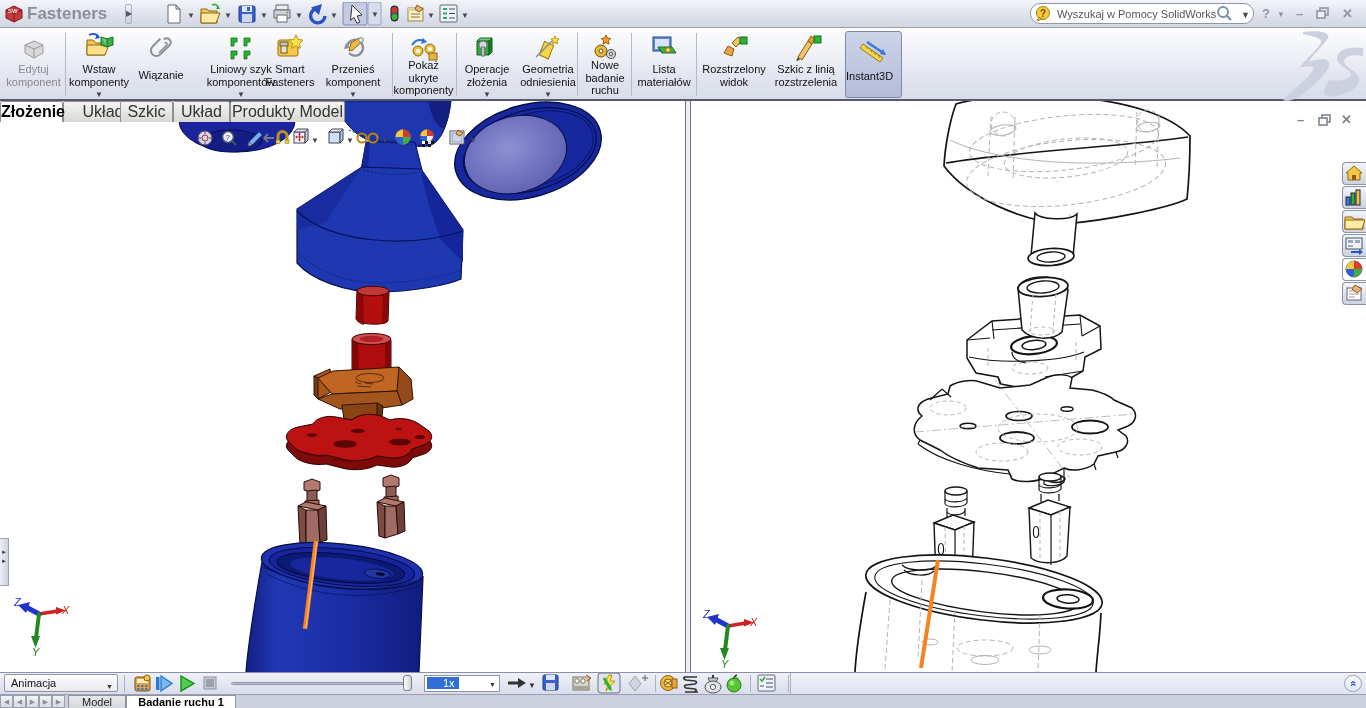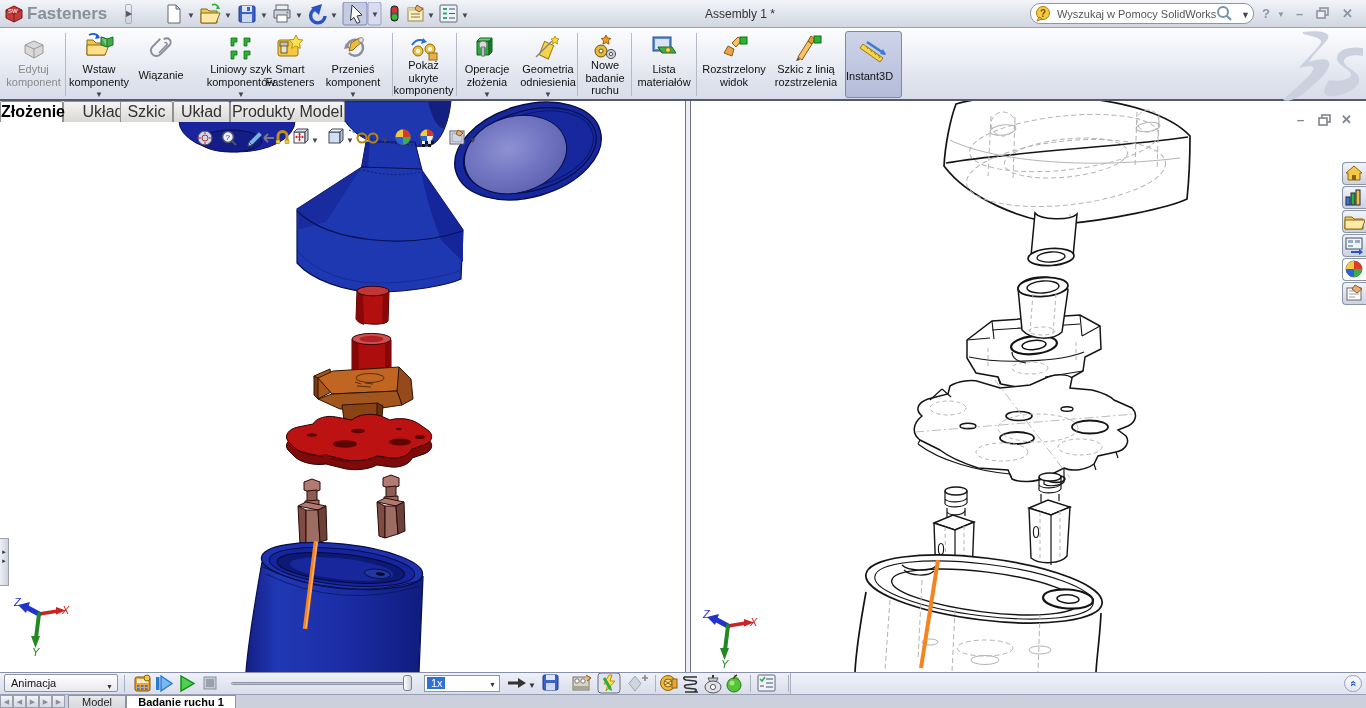--- a/index.html
+++ b/index.html
@@ -38,21 +38,21 @@
 
 .tptab{position:absolute;left:1342px;width:24px;height:23px;background:linear-gradient(#f2f4f8,#ccd2df);border:1px solid #8b93a8;border-right:none;border-radius:4px 0 0 4px}
 
 #motion{left:0;top:672px;width:1366px;height:23px;background:linear-gradient(#eff1f8,#d9ddeb);border-top:1px solid #8a90a8;border-bottom:1px solid #9aa0b4}
 #animcombo{left:4px;top:2px;width:114px;height:18px;background:linear-gradient(#ffffff,#e8e8ee);border:1px solid #8f96a3;border-radius:2px;font-size:11px;color:#111;line-height:16px;padding-left:6px}
 #animcombo:after{content:"▼";position:absolute;right:4px;top:4px;font-size:7px;color:#333}
 .msep{top:3px;width:1px;height:17px;background:#aab0c0}
 #slider{left:231px;top:10px;width:180px;height:3px;background:linear-gradient(#9aa,#dde);border:1px solid #8f96a3;border-radius:2px}
 #sthumb{left:403px;top:3px;width:9px;height:16px;background:linear-gradient(90deg,#fdfdfd,#cfd3da);border:1px solid #777e8c;border-radius:3px}
 #speedbox{left:424px;top:3px;width:76px;height:17px;background:#fff;border:1px solid #8f96a3}
-#speedtxt{left:427px;top:5px;width:18px;font-size:11px;background:#2f6fd6;color:#fff;padding:0 4px}
+#speedtxt{left:427px;top:5px;width:18px;font-size:11px;background:#2f6fd6;color:#fff;padding:0 16px}
 #speedbox .da{position:absolute;right:3px;top:5px;font-size:7px;color:#333}
 #chev{left:1344px;top:3px;width:18px;height:17px;border:1px solid #9aa0b4;border-radius:9px;background:linear-gradient(#f8f9fc,#e3e6f0);color:#2255bb;font-size:11px;line-height:15px;text-align:center;font-weight:bold}
 
 #btabs{left:0;top:695px;width:1366px;height:13px;background:#ccd0dc}
 .nav{position:absolute;top:0px;width:13px;height:13px;background:linear-gradient(#f4f5f8,#d4d8e2);border:1px solid #9aa0ae;color:#8a8f9a;font-size:7px;text-align:center;line-height:11px}
 .btab{position:absolute;top:0;height:17px;font-size:11px;line-height:13px;text-align:center;border:1px solid #8f939e;border-bottom:none}
 #tmodel{left:68px;width:58px;background:linear-gradient(#e8e9ec,#cfd1d8);color:#222}
 #tbad{left:126px;width:110px;background:#fff;font-weight:bold;color:#000}
 svg{display:block}
 </style></head>
@@ -127,21 +127,20 @@
       </g>
     <text x="267" y="16" font-size="8" fill="#445">▼</text>
 
     <g transform="translate(280,3)">
         <rect x="0" y="0" width="17" height="17" rx="1" fill="#eef2fa" stroke="#667"></rect>
         <path d="M3,4 h4 M3,8.5 h4 M3,13 h4" stroke="#3a6" stroke-width="2"></path>
         <path d="M9,4 h6 M9,8.5 h6 M9,13 h6" stroke="#456"></path>
       </g>
     <text x="301" y="16" font-size="8" fill="#445">▼</text>
   </svg>
-  <div class="abs" id="apptitle">Assembly 1 *</div>
   <div class="abs" id="searchbox"></div>
   <svg class="abs" style="left:1035px;top:6px" width="16" height="16" viewBox="0 0 16 16" id="qball">
       <circle cx="8" cy="7" r="6.5" fill="#f7c93f" stroke="#a97d12"></circle>
       <path d="M4,11 l-2,4 5,-2 Z" fill="#f7c93f" stroke="#a97d12"></path>
       <text x="5" y="11" font-size="10" font-weight="bold" fill="#7a4a08" font-family="Liberation Sans">?</text>
     </svg>
   <div class="abs" id="searchtxt">Wyszukaj w Pomocy SolidWorks</div>
   <svg class="abs" style="left:1213px;top:5px" width="40" height="18" viewBox="0 0 40 18" id="smag">
       <circle cx="10" cy="7" r="5" fill="none" stroke="#7694ae" stroke-width="2"></circle>
       <path d="M13.5,10.5 l4.5,4.5" stroke="#7694ae" stroke-width="2.2"></path>

